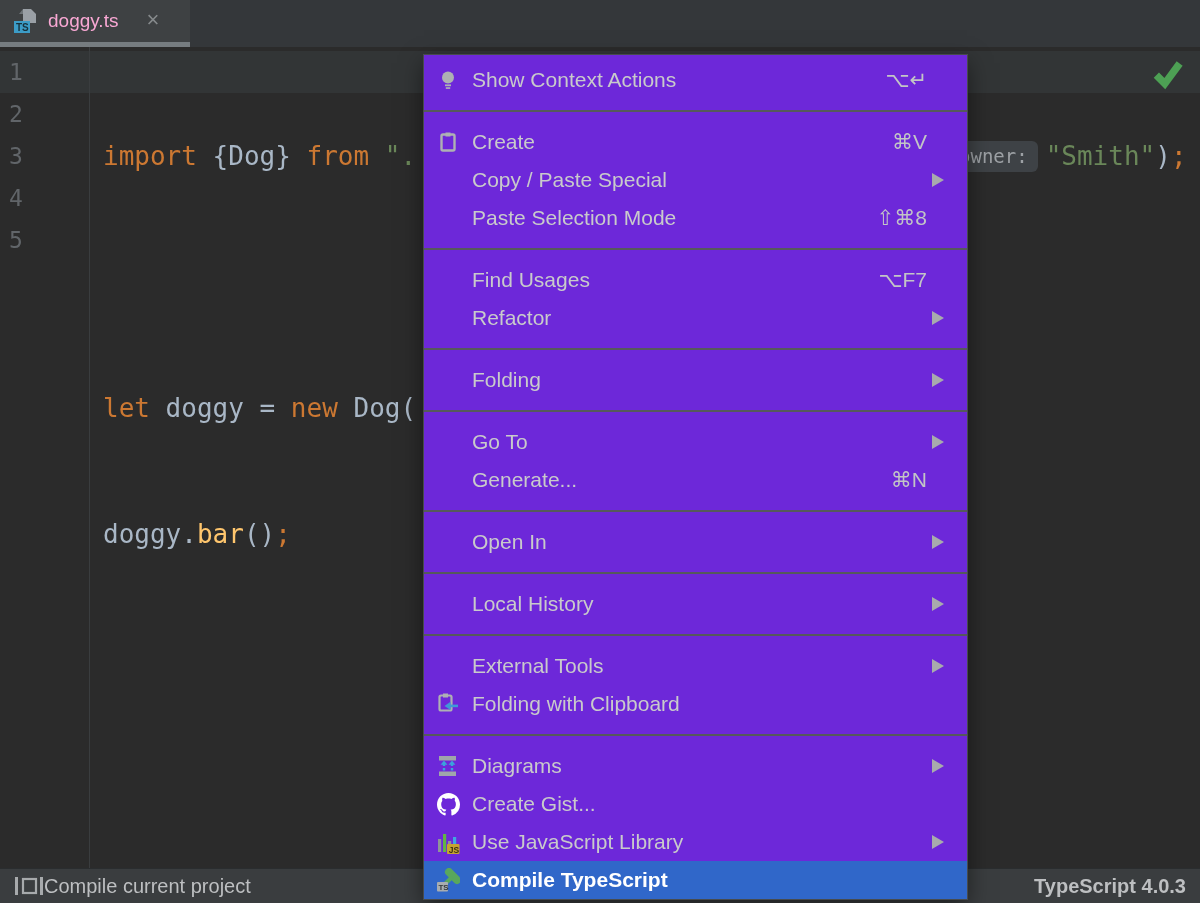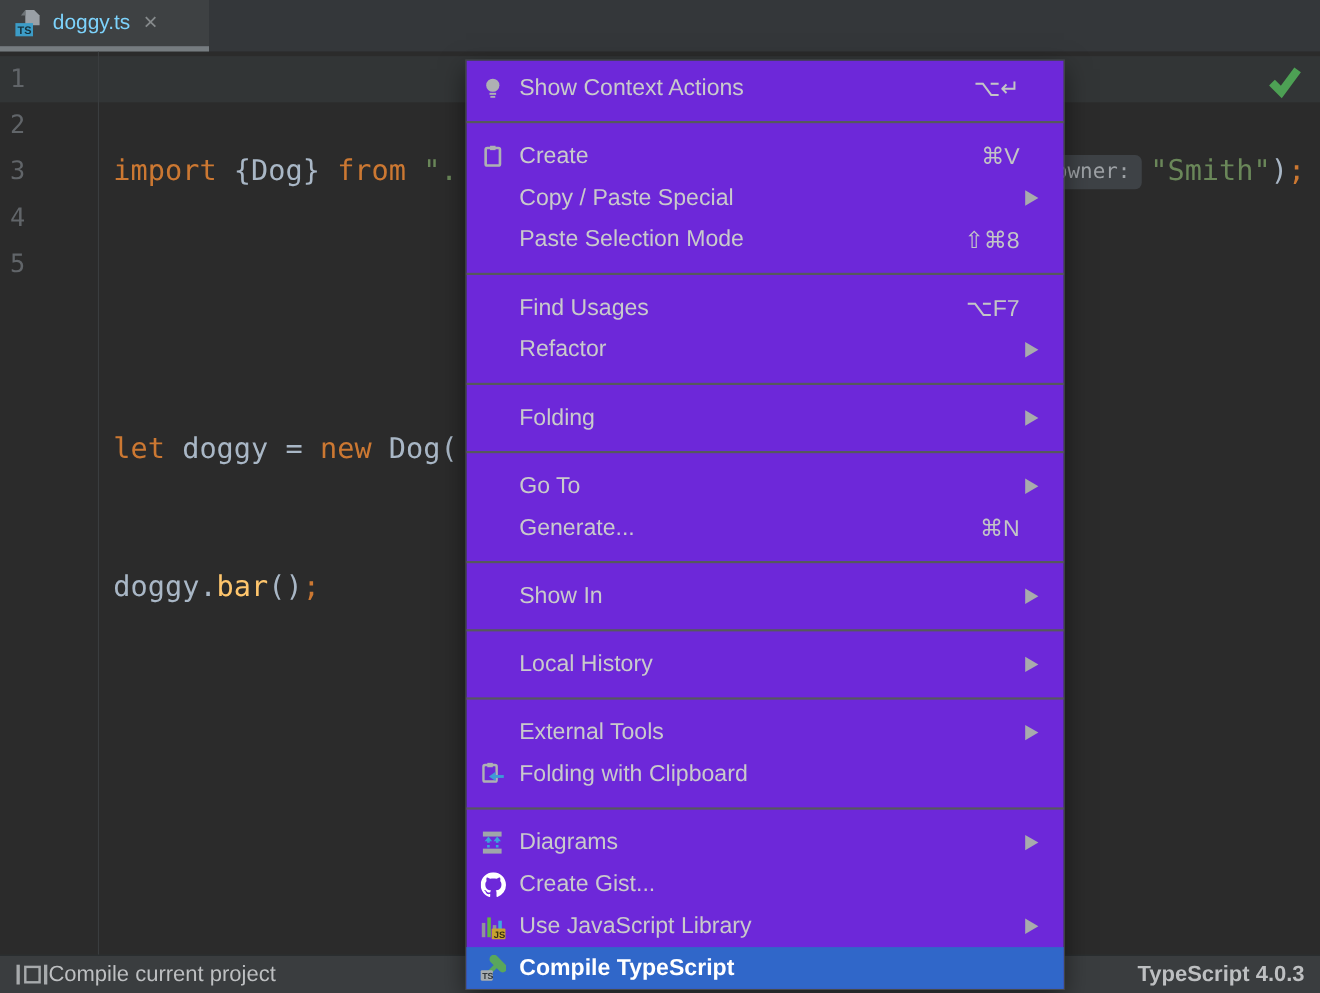--- a/index.html
+++ b/index.html
@@ -11,21 +11,21 @@
     -webkit-font-smoothing:antialiased;
   }
 
   
   .tabbar { position:absolute; left:0; top:0; width:1200px; height:47px; background:#34373a; }
   .tab {
     position:absolute; left:0; top:0; width:190px; height:47px;
     background:#3e4143; border-bottom:5px solid #767c80;
     display:flex; align-items:center; padding:0 10px 0 13px; cursor:default;
   }
-  .tab-title { color:#7dd3fc; font-size:19px; margin:0 12px 0 11px;text-align:center; }
+  .tab-title { color:#f9a8d4; font-size:19px; margin:0 28px 0 11px;text-align:center; }
   .tab-close { color:#868a8c; font-size:22px; line-height:1; margin-top:-2px; }
 
   
   .editor { position:absolute; left:0; top:47px; width:1200px; height:821px; background:#2b2b2b; }
   .caret-row { position:absolute; left:0; top:4px; width:1200px; height:42px; background:#323536; }
   .gutter {
     position:absolute; left:0; top:0; width:90px; height:100%;
     border-right:1px solid #3a3d3f; padding-top:4px;
   }
   .ln {
@@ -205,21 +205,21 @@
   <div class="mi">
     <span class="ic"></span>
     <span class="lbl">Generate...</span>
     <span class="sc">⌘N</span>
   </div>
 
   <div class="sep"></div>
 
   <div class="mi">
     <span class="ic"></span>
-    <span class="lbl">Show In</span>
+    <span class="lbl">Open In</span>
     <span class="arrow"></span>
   </div>
 
   <div class="sep"></div>
 
   <div class="mi">
     <span class="ic"></span>
     <span class="lbl">Local History</span>
     <span class="arrow"></span>
   </div>

